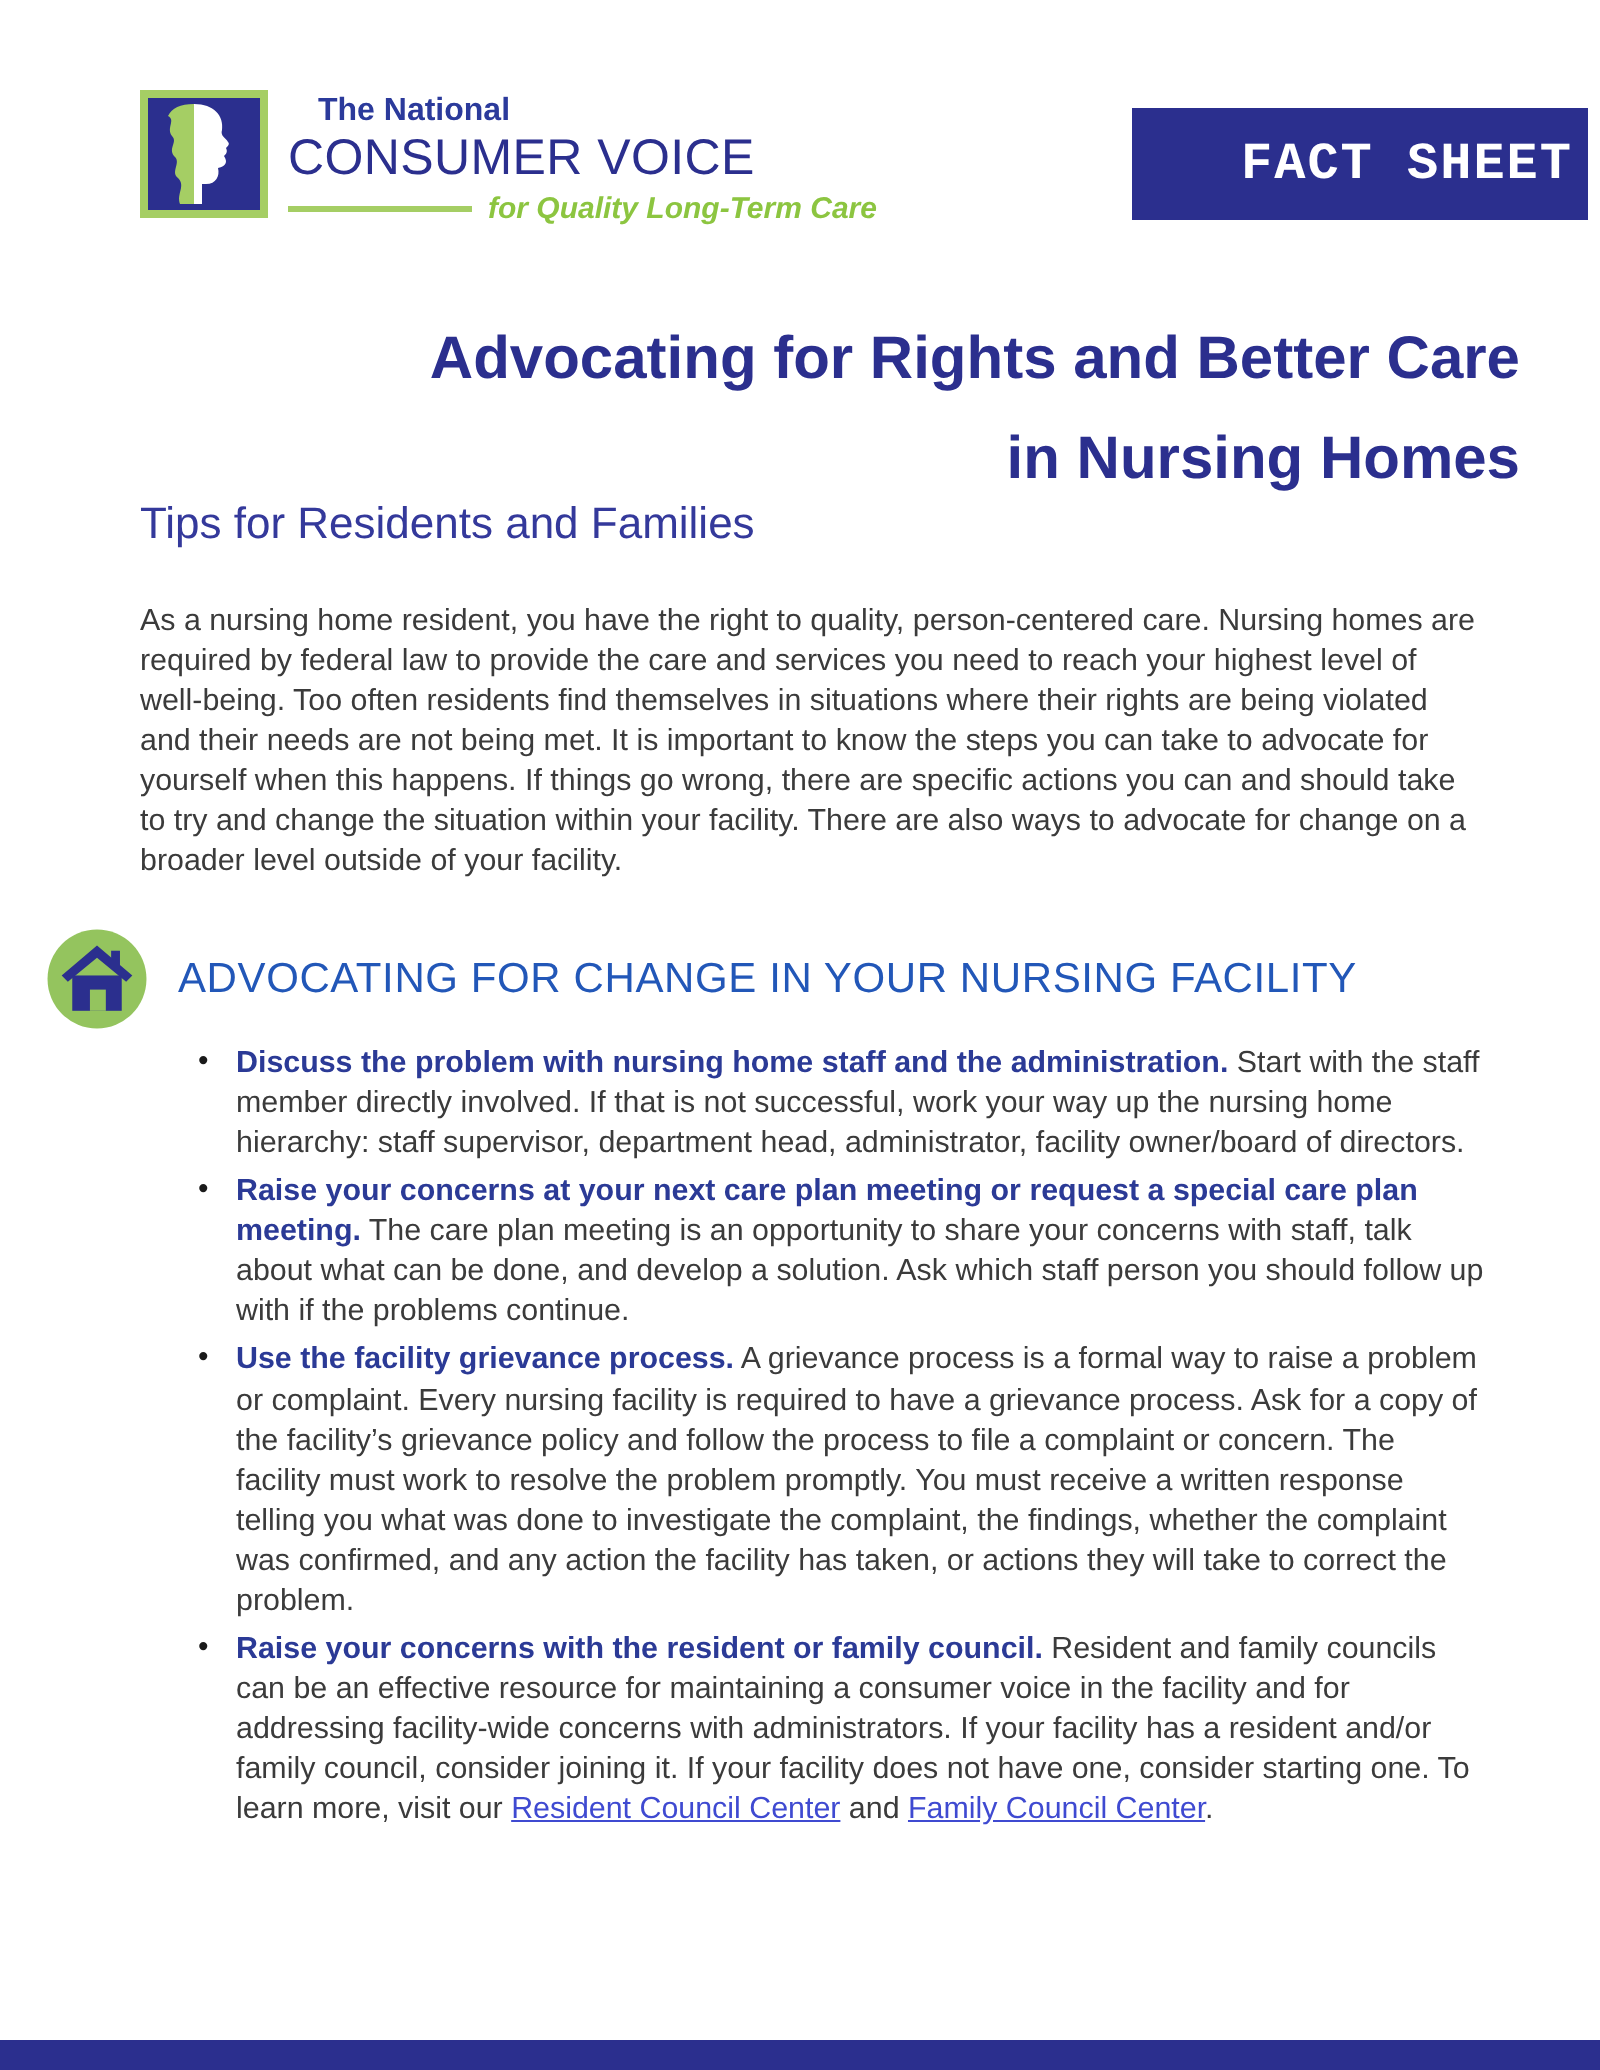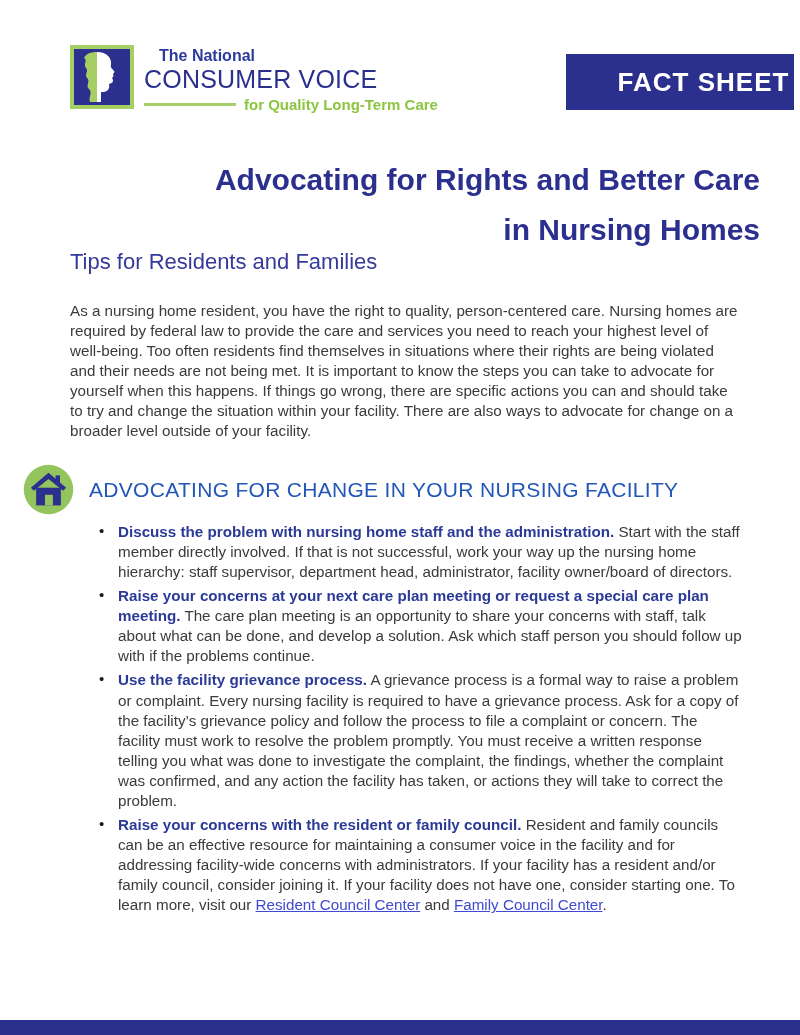--- a/index.html
+++ b/index.html
@@ -15,29 +15,29 @@
   }
   
   .logo {
     position:absolute; top:45px; left:70px;
     display:flex; align-items:flex-start; gap:10px;
   }
   .logo-box { width:64px; height:64px; display:block; }
   .logo-text { display:flex; flex-direction:column; padding-top:2px; }
   .logo-line1 { font-size:16px; font-weight:600; color:#2b3a9b; line-height:1.1;margin-left:15px; }
   .logo-line2 { font-size:25px; font-weight:400; color:#2b2f8e; letter-spacing:0.2px; line-height:1.15; }
-  .logo-rule-row { display:flex; align-items:center; gap:8px; margin-top:3px; }
+  .logo-rule-row { display:flex; align-items:center; gap:8px; margin-top:3px;font-style:italic; }
   .logo-rule { width:92px; height:3px; background:#a5ce64; }
   .logo-line3 { font-size:15px; font-weight:700; color:#8cc540; white-space:nowrap; }
   .badge {
     position:absolute; top:54px; right:6px;
     width:228px; height:56px;
     background:#2b2f8e; color:#ffffff;
     display:flex; align-items:center; justify-content:center;
-    font-family:Liberation Sans, sans-serif;
+    font-family:Liberation Mono, monospace;
     font-weight:700; font-size:26px; letter-spacing:1px;padding-left:47px;
   }
   
   .title {
     position:absolute; top:155px; left:70px; width:690px;
     color:#2b2f8e; font-weight:700; font-size:30px; line-height:1.65;text-align:right;
   }
   .title span { display:block; }
   .subtitle {
     position:absolute; top:248px; left:70px;

